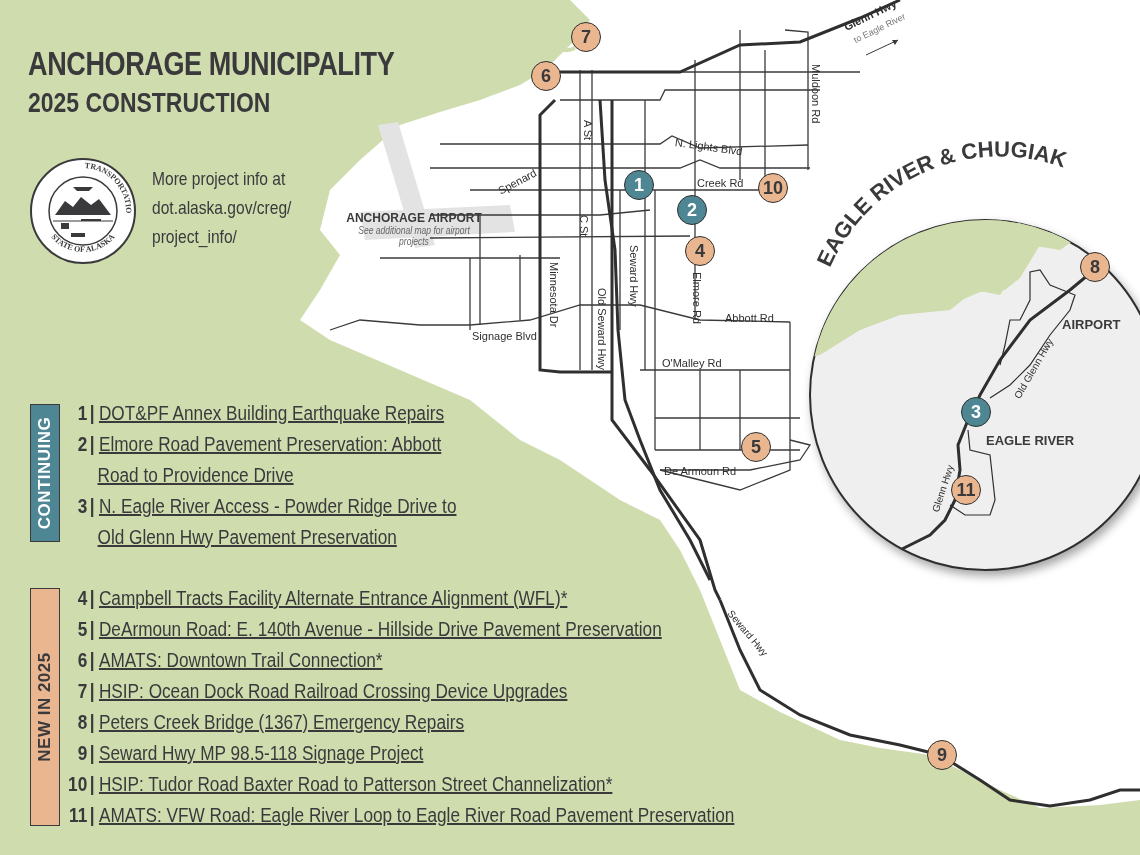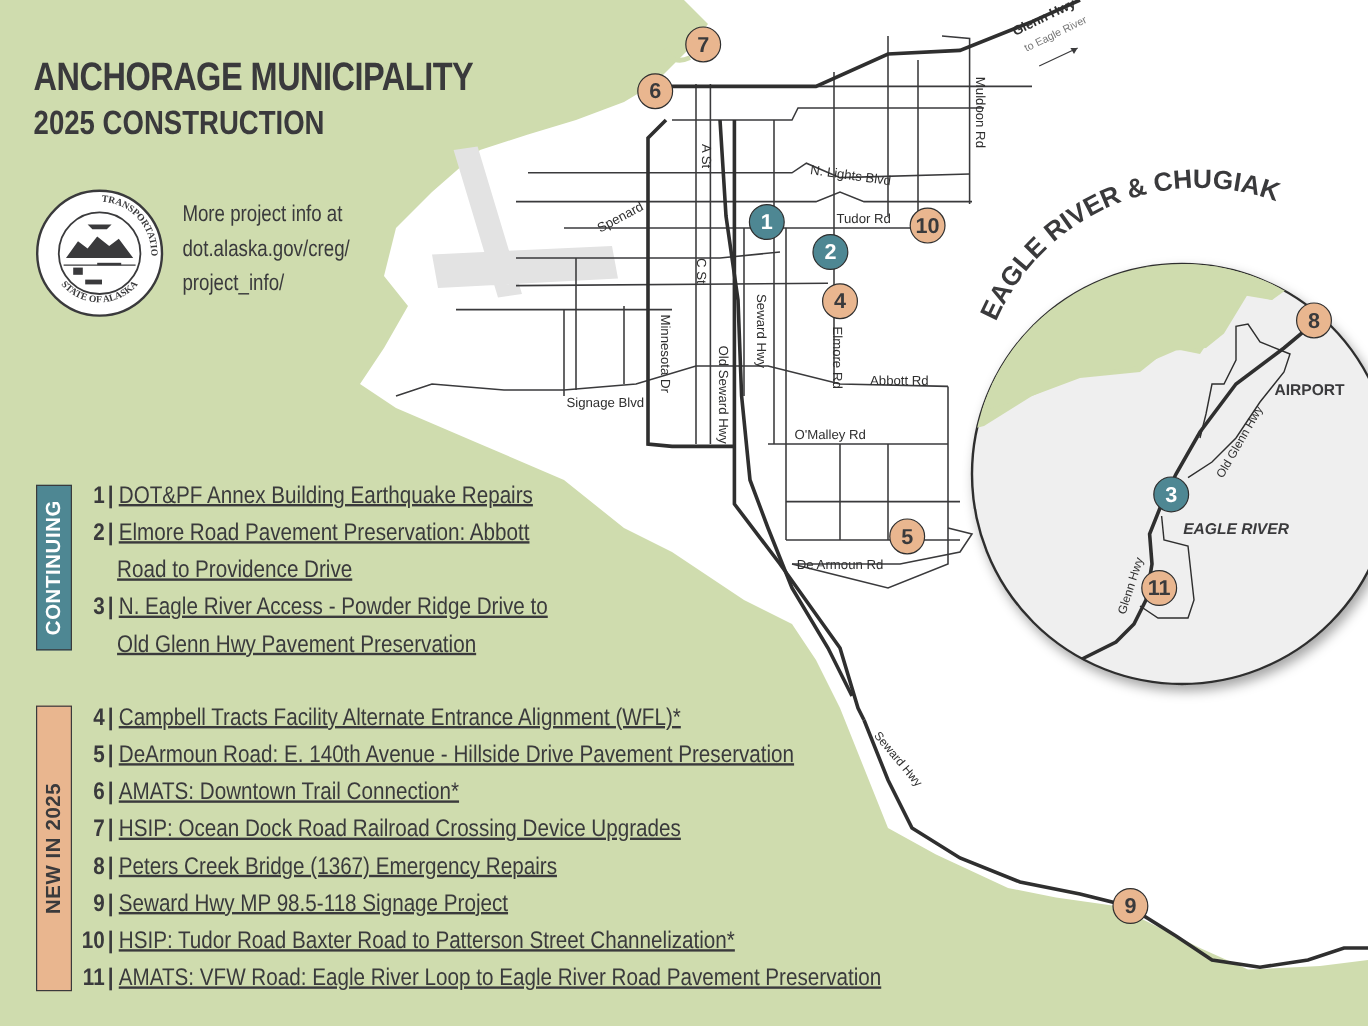--- a/index.html
+++ b/index.html
@@ -165,41 +165,45 @@
     <div class="item"><span class="num">4</span><span class="bar">|</span><span>Campbell Tracts Facility Alternate Entrance Alignment (WFL)*</span></div>
     <div class="item"><span class="num">5</span><span class="bar">|</span><span>DeArmoun Road: E. 140th Avenue - Hillside Drive Pavement Preservation</span></div>
     <div class="item"><span class="num">6</span><span class="bar">|</span><span>AMATS: Downtown Trail Connection*</span></div>
     <div class="item"><span class="num">7</span><span class="bar">|</span><span>HSIP: Ocean Dock Road Railroad Crossing Device Upgrades</span></div>
     <div class="item"><span class="num">8</span><span class="bar">|</span><span>Peters Creek Bridge (1367) Emergency Repairs</span></div>
     <div class="item"><span class="num">9</span><span class="bar">|</span><span>Seward Hwy MP 98.5-118 Signage Project</span></div>
     <div class="item"><span class="num">10</span><span class="bar">|</span><span>HSIP: Tudor Road Baxter Road to Patterson Street Channelization*</span></div>
     <div class="item"><span class="num">11</span><span class="bar">|</span><span>AMATS: VFW Road: Eagle River Loop to Eagle River Road Pavement Preservation</span></div>
   </div>
 
+  <div class="airport">
+    <div class="a1">ANCHORAGE AIRPORT</div>
+    <div class="a2">See additional map for airport projects</div>
+  </div>
 
   <div class="rlabel" style="left:842px;top:22px;transform:rotate(-26deg);font-weight:bold;">Glenn Hwy</div>
   <div class="rlabel" style="left:852px;top:36px;transform:rotate(-26deg);font-size:9px;color:#777;">to Eagle River</div>
   <div class="rlabel" style="left:822px;top:64px;transform:rotate(90deg);">Muldoon Rd</div>
   <div class="rlabel" style="left:594px;top:120px;transform:rotate(90deg);">A St</div>
   <div class="rlabel" style="left:590px;top:215px;transform:rotate(90deg);">C St</div>
   <div class="rlabel" style="left:676px;top:136px;transform:rotate(8deg);">N. Lights Blvd</div>
-  <div class="rlabel" style="left:697px;top:177px;">Tudor Rd</div>
+  <div class="rlabel" style="left:697px;top:177px;">Creek Rd</div>
   <div class="rlabel" style="left:496px;top:186px;transform:rotate(-28deg);">Spenard</div>
   <div class="rlabel" style="left:640px;top:245px;transform:rotate(90deg);">Seward Hwy</div>
   <div class="rlabel" style="left:703px;top:272px;transform:rotate(90deg);">Elmore Rd</div>
   <div class="rlabel" style="left:560px;top:262px;transform:rotate(90deg);">Minnesota Dr</div>
   <div class="rlabel" style="left:608px;top:288px;transform:rotate(90deg);">Old Seward Hwy</div>
   <div class="rlabel" style="left:472px;top:330px;">Signage Blvd</div>
   <div class="rlabel" style="left:713px;top:312px;margin-left:12px;">Abbott Rd</div>
   <div class="rlabel" style="left:662px;top:357px;">O'Malley Rd</div>
   <div class="rlabel" style="left:664px;top:465px;">De Armoun Rd</div>
   <div class="rlabel" style="left:734px;top:608px;transform:rotate(50deg);font-size:10px;">Seward Hwy</div>
 
   <div class="place" style="left:1062px;top:317px;">AIRPORT</div>
-  <div class="place" style="left:986px;top:433px;font-style:italic;">EAGLE RIVER</div>
+  <div class="place" style="left:986px;top:433px;">EAGLE RIVER</div>
   <div class="rlabel" style="left:1012px;top:395px;transform:rotate(-60deg);font-size:10px;">Old Glenn Hwy</div>
   <div class="rlabel" style="left:930px;top:510px;transform:rotate(-72deg);font-size:10px;">Glenn Hwy</div>
 
   <div class="marker teal" style="left:624px;top:170px;">1</div>
   <div class="marker teal" style="left:677px;top:195px;">2</div>
   <div class="marker peach" style="left:685px;top:236px;">4</div>
   <div class="marker peach" style="left:741px;top:432px;">5</div>
   <div class="marker peach" style="left:531px;top:61px;">6</div>
   <div class="marker peach" style="left:571px;top:22px;">7</div>
   <div class="marker peach" style="left:927px;top:740px;">9</div>

